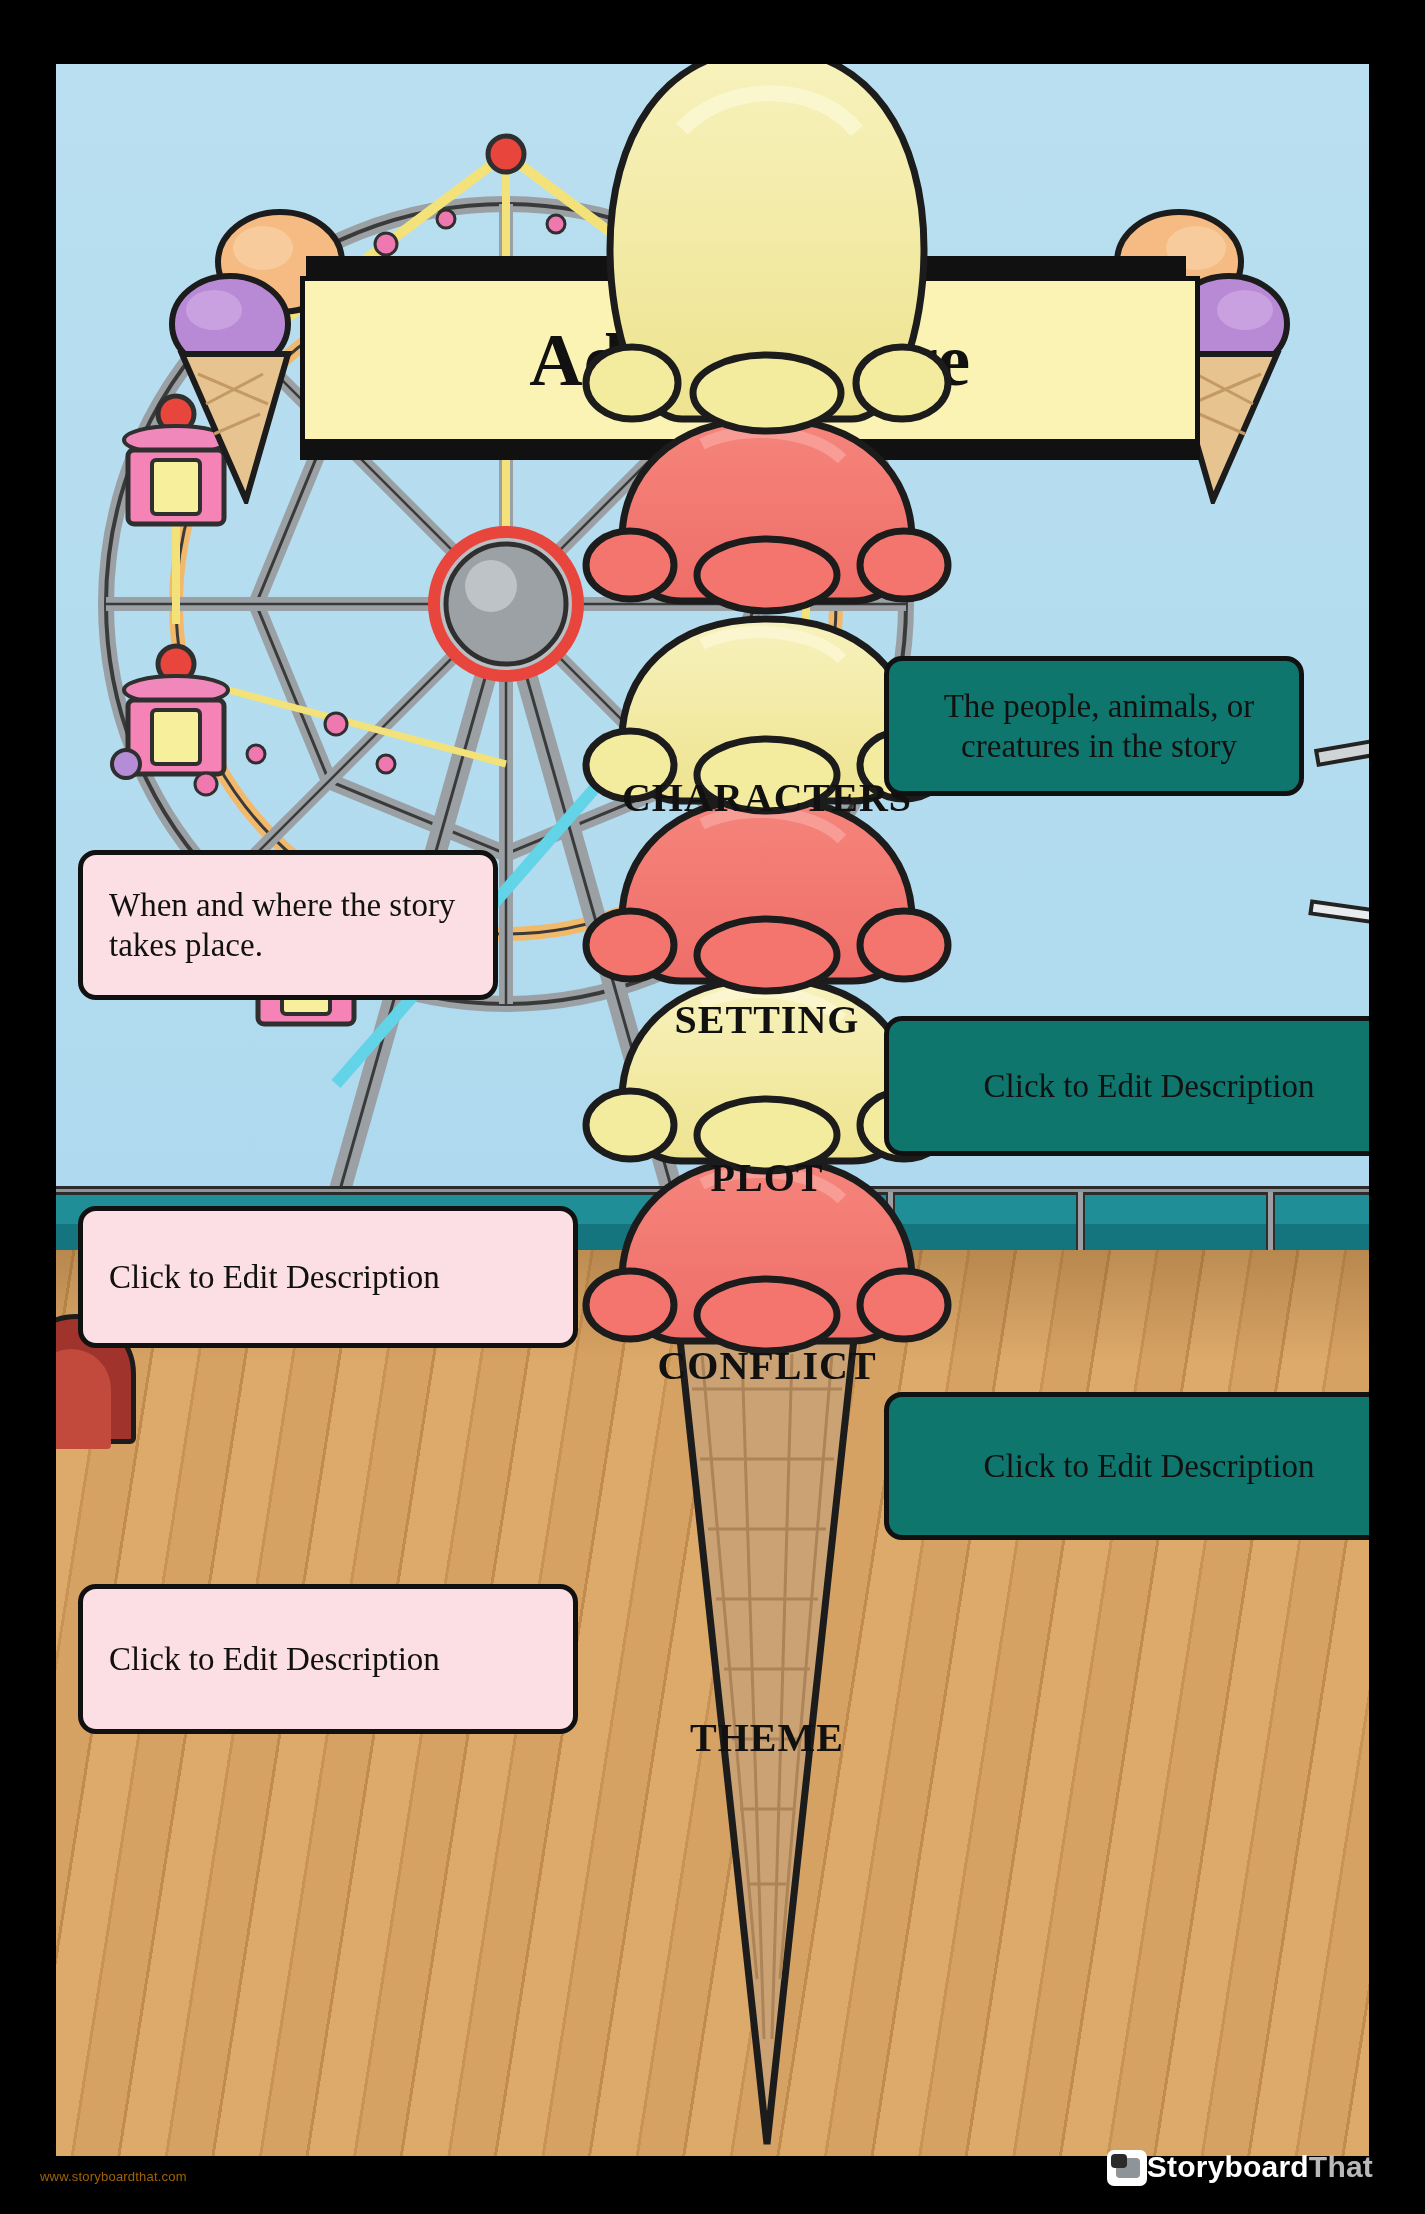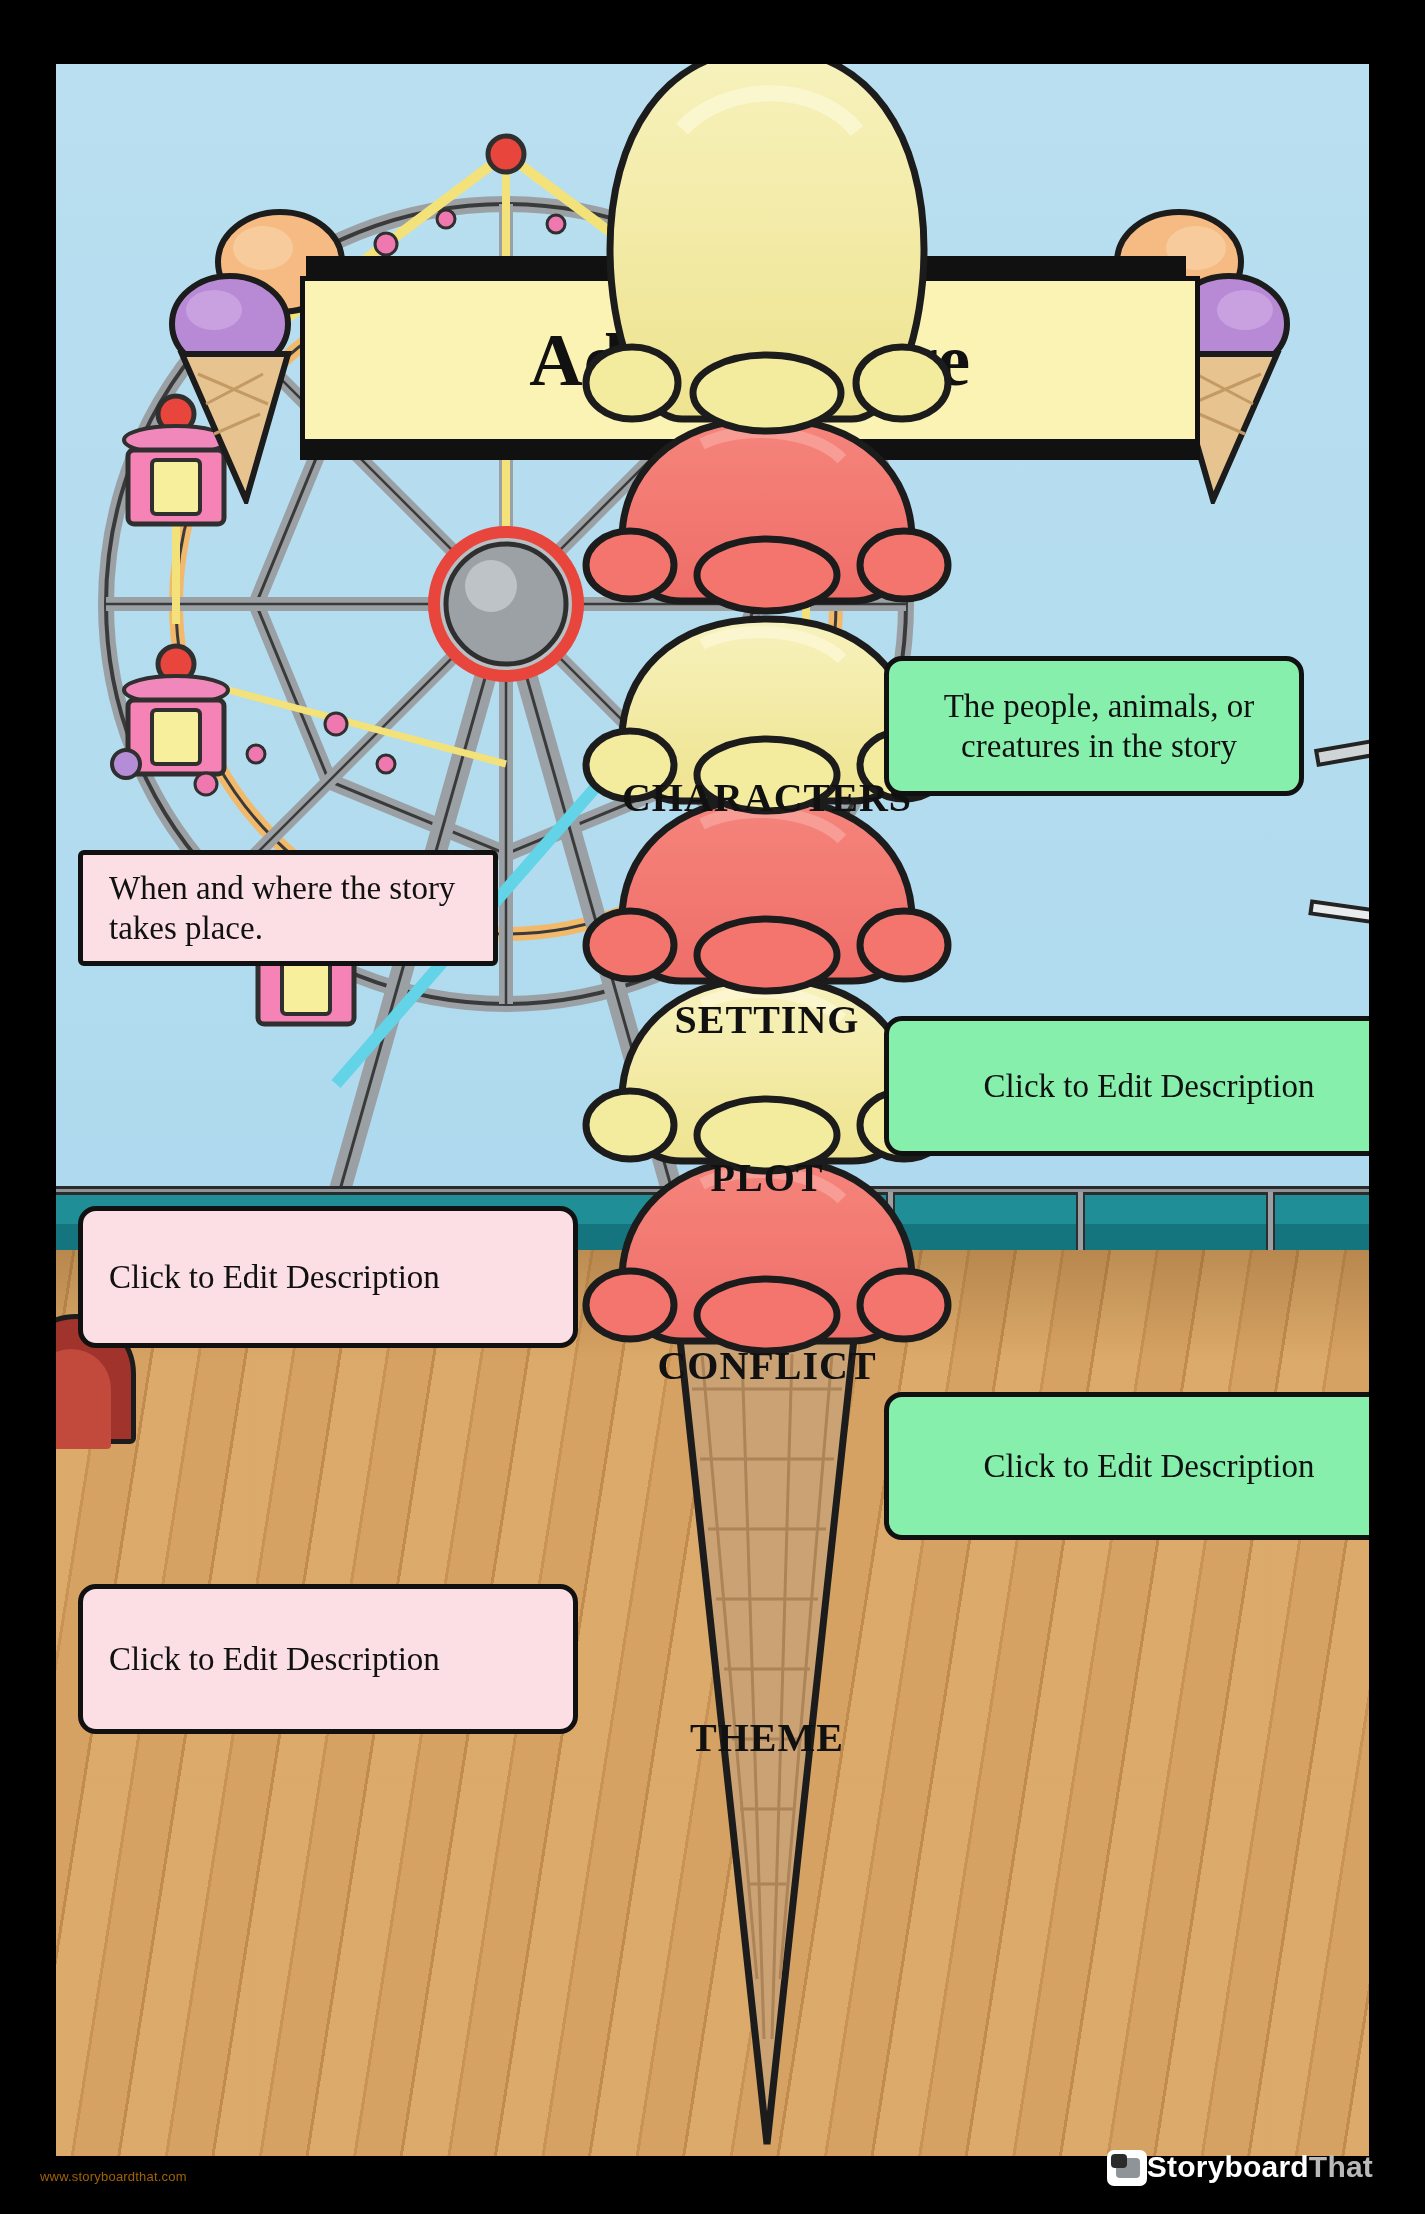--- a/index.html
+++ b/index.html
@@ -141,21 +141,21 @@
     border: 5px solid #111;
     border-radius: 18px;
     display: flex;
     align-items: center;
     padding: 14px 26px;
     font-family: "Liberation Serif", serif;
     font-size: 33px;
     line-height: 1.22;
     color: #111;
   }
-  .desc.yellow { background: #86efac; padding-left: 36px; }
+  .desc.yellow { background: #0f766e; padding-left: 36px; }
   .desc.pink { background: #fbdfe4; }
   .desc.right { justify-content: center; text-align: center; }
   .desc.left { justify-content: flex-start; text-align: left; }
   
   .footer-url {
     position: absolute; left: 40px; bottom: 30px;
     font-family: "Liberation Sans", sans-serif;
     font-size: 13px; color: #a16207; letter-spacing: .2px;
   }
   .brand {
@@ -429,21 +429,21 @@
     <div class="scoop-label" style="left:711px; top:710px;text-align:right;">CHARACTERS</div>
     <div class="scoop-label" style="left:711px; top:904px;margin-top:28px;">SETTING</div>
     <div class="scoop-label" style="left:711px; top:1090px;">PLOT</div>
     <div class="scoop-label" style="left:711px; top:1278px;">CONFLICT</div>
     <div class="scoop-label" style="left:711px; top:1650px;">THEME</div>
 
     <div class="desc yellow right" style="left:828px; top:592px; width:420px; height:140px;">
       <span>The people, animals, or creatures in the story</span>
     </div>
 
-    <div class="desc pink left" style="left:22px; top:786px; width:420px; height:116px;border-radius:6px;">
+    <div class="desc pink left" style="left:22px; top:786px; width:420px; height:150px;">
       <span>When and where the story takes place.</span>
     </div>
 
     <div class="desc yellow right" style="left:828px; top:952px; width:520px; height:140px;">
       <span>Click to Edit Description</span>
     </div>
 
     <div class="desc pink left" style="left:22px; top:1142px; width:500px; height:142px;">
       <span>Click to Edit Description</span>
     </div>

